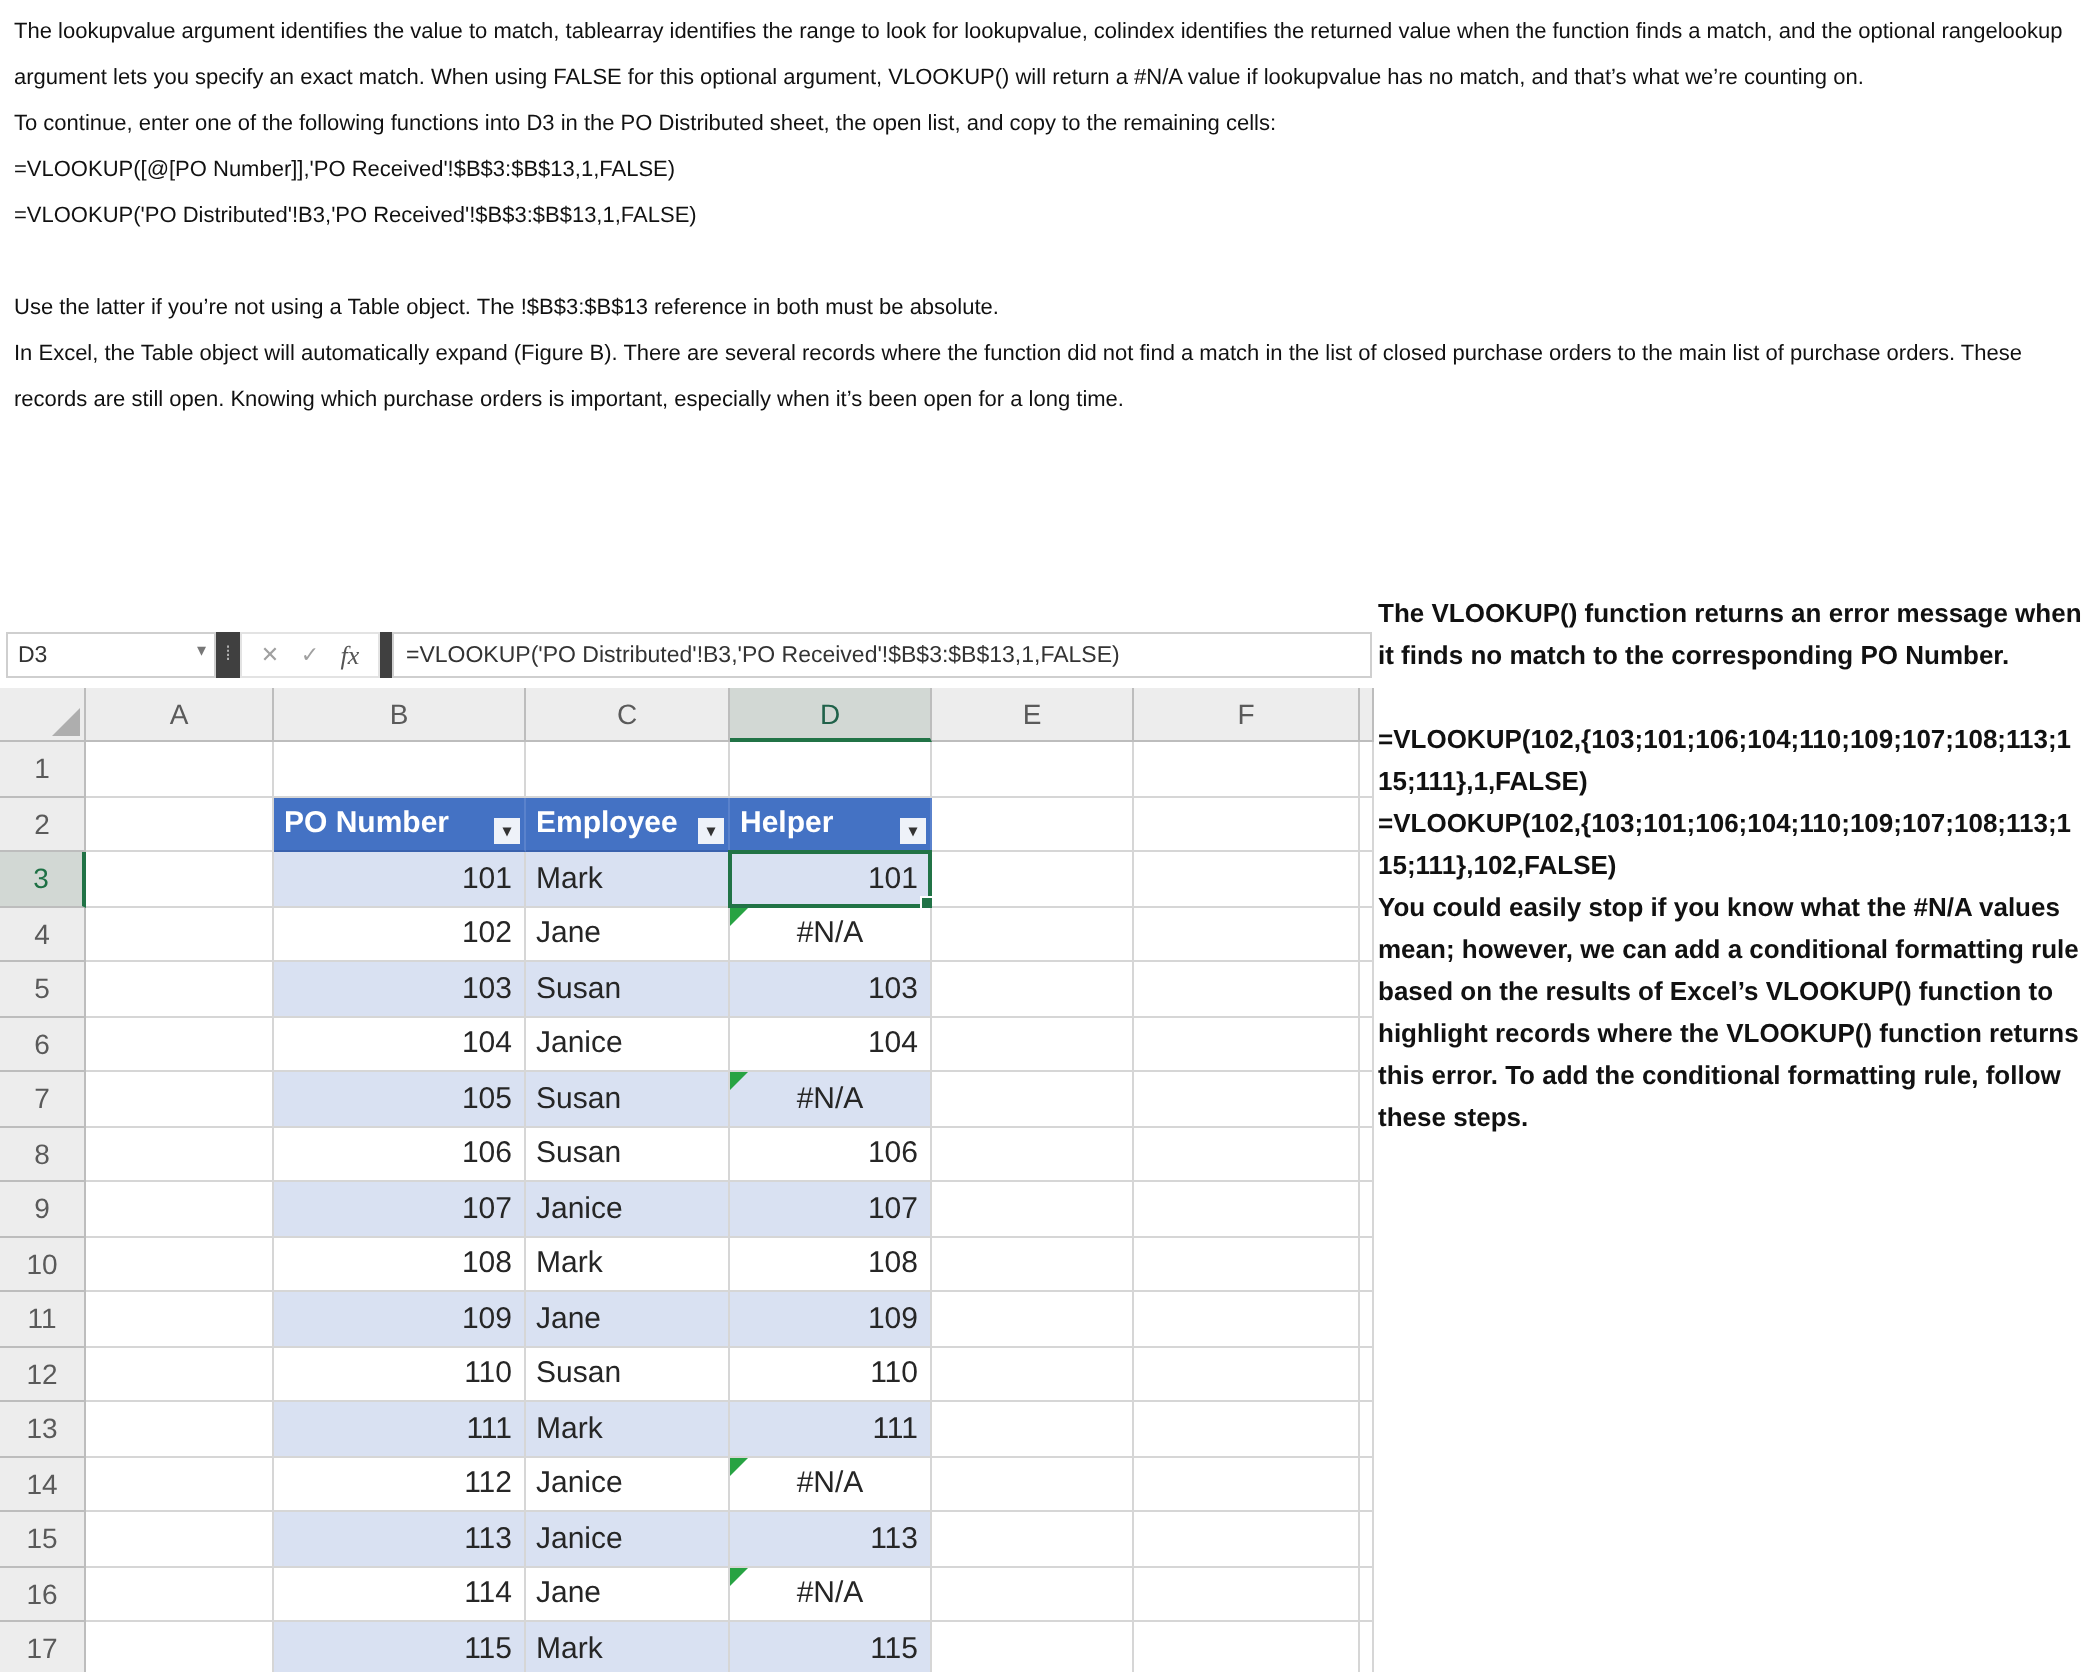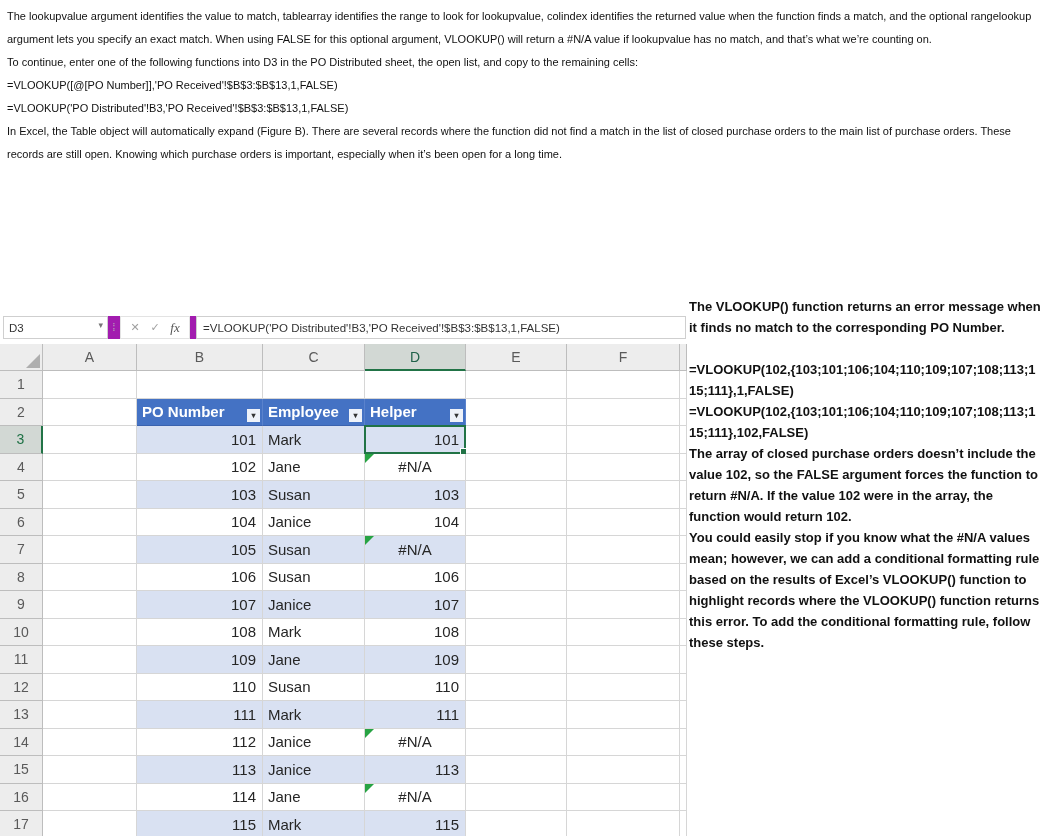--- a/index.html
+++ b/index.html
@@ -14,21 +14,21 @@
   
   .side{position:absolute;left:689px;top:296px;width:353px;}
   .sp{margin:0 0 21px 0;font-weight:bold;font-size:13px;line-height:21px;color:#111;}
   .sp.tight{margin:0;}
   .sp .fline{word-break:break-all;}
 
   
   .sheet{position:absolute;left:0;top:312px;width:687px;height:524px;overflow:hidden;background:#fff;}
 
   
-  .fbar{display:flex;align-items:stretch;height:23px;margin:4px 1px 5px 3px;background:#a21caf;}
+  .fbar{display:flex;align-items:stretch;height:23px;margin:4px 1px 5px 3px;background:#404040;}
   .namebox{width:98px;background:#fff;border:1px solid #cfcfcf;display:flex;align-items:center;
            font-size:11.5px;color:#333;padding-left:5px;position:relative;}
   .nb-arrow{position:absolute;right:4px;top:3px;font-size:9px;color:#777;}
   .fbar-dots{width:12px;display:flex;align-items:center;justify-content:center;color:#b5b5b5;font-size:10px;}
   .fbar-btns{display:flex;align-items:center;background:#fff;border:1px solid #e3e3e3;padding:0 4px;}
   .fbar-btn{width:20px;text-align:center;font-size:11px;color:#a0a0a0;cursor:default;}
   .fbar-btn.fx{color:#555;font-family:"Liberation Serif",serif;font-style:italic;font-size:13px;}
   .finput{flex:1;background:#fff;border:1px solid #cfcfcf;margin-left:6px;display:flex;align-items:center;
           font-size:11.5px;color:#333;padding-left:6px;white-space:nowrap;overflow:hidden;}
 
@@ -59,20 +59,21 @@
 </head>
 <body>
 
 <div class="page">
 
   <section class="top">
     <p class="tp">The lookupvalue argument identifies the value to match, tablearray identifies the range to look for lookupvalue, colindex identifies the returned value when the function finds a match, and the optional rangelookup argument lets you specify an exact match. When using FALSE for this optional argument, VLOOKUP() will return a #N/A value if lookupvalue has no match, and that’s what we’re counting on.</p>
     <p class="tp">To continue, enter one of the following functions into D3 in the PO Distributed sheet, the open list, and copy to the remaining cells:</p>
     <p class="tp">=VLOOKUP([@[PO Number]],'PO Received'!$B$3:$B$13,1,FALSE)</p>
     <p class="tp">=VLOOKUP('PO Distributed'!B3,'PO Received'!$B$3:$B$13,1,FALSE)</p>
+    <p class="tp gap">Use the latter if you’re not using a Table object. The !$B$3:$B$13 reference in both must be absolute.</p>
     <p class="tp">In Excel, the Table object will automatically expand (Figure B). There are several records where the function did not find a match in the list of closed purchase orders to the main list of purchase orders. These records are still open. Knowing which purchase orders is important, especially when it’s been open for a long time.</p>
   </section>
 
   <section class="sheet">
     <div class="fbar">
       <div class="namebox">
         <span>D3</span>
         <span class="nb-arrow">▾</span>
       </div>
       <div class="fbar-dots">⁞</div>
@@ -236,17 +237,16 @@
         <div class="gc"></div>
       </div>
   </section>
 
   <aside class="side">
     <p class="sp">The VLOOKUP() function returns an error message when it finds no match to the corresponding PO Number.</p>
     <p class="sp tight">
       <span class="fline" style="display:block;">=VLOOKUP(102,{103;101;106;104;110;109;107;108;113;115;111},1,FALSE)</span>
       <span class="fline" style="display:block;">=VLOOKUP(102,{103;101;106;104;110;109;107;108;113;115;111},102,FALSE)</span>
     </p>
-    <p class="sp tight">The array of closed purchase orders doesn’t include the value 102, so the FALSE argument forces the function to return #N/A. If the value 102 were in the array, the function would return 102.</p>
     <p class="sp tight">You could easily stop if you know what the #N/A values mean; however, we can add a conditional formatting rule based on the results of Excel’s VLOOKUP() function to highlight records where the VLOOKUP() function returns this error. To add the conditional formatting rule, follow these steps.</p>
   </aside>
 
 </div>
 
 </body></html>

